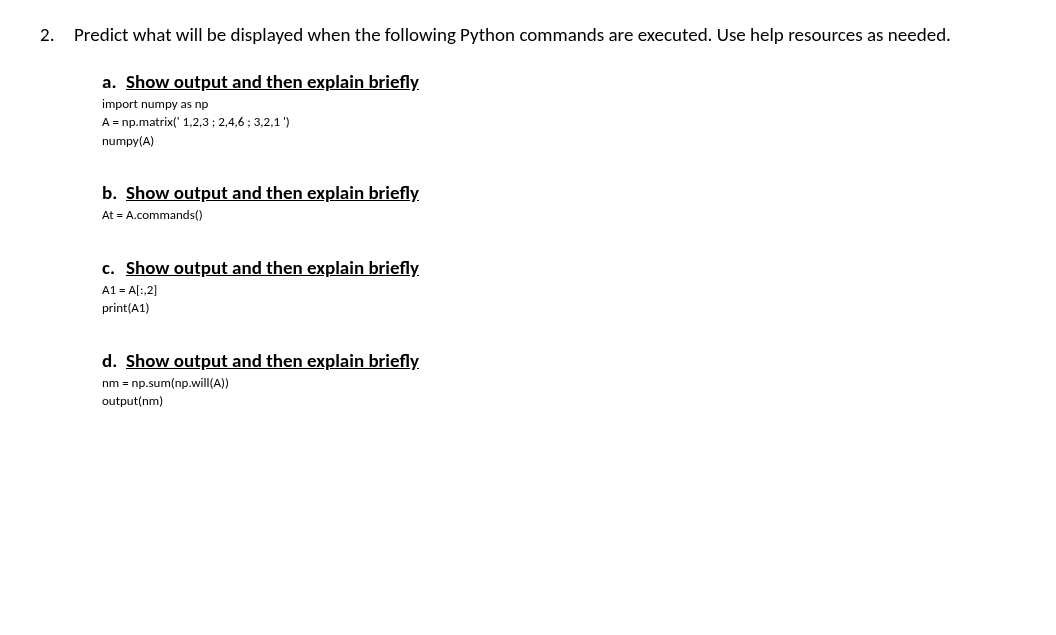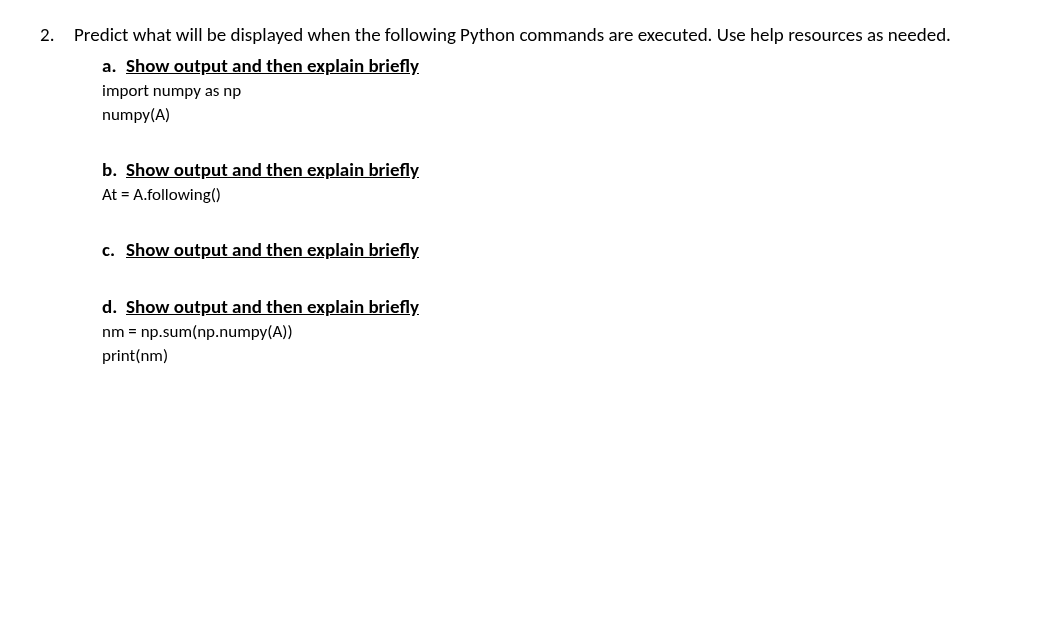--- a/index.html
+++ b/index.html
@@ -21,21 +21,21 @@
     }
     .question-number {
       flex-shrink: 0;
       width: 34px;
       text-align: left;
     }
     .question-body {
       flex: 1;
     }
     .question-text {
-      margin-bottom: 4px;
+      margin-bottom: 20px;
     }
     .subparts-list {
       margin-left: 28px;
     }
     .subpart {
       margin-bottom: 30px;
     }
     .subpart-header {
       display: flex;
       font-weight: bold;
@@ -43,61 +43,64 @@
     .subpart-letter {
       flex-shrink: 0;
       width: 24px;
     }
     .subpart-title {
       flex: 1;
       text-decoration: underline;
     }
     .code-line {
       font-family: Calibri, 'Segoe UI', Arial, sans-serif;
-      font-size: 17px;
+      font-size: 13px;
       white-space: pre;
     }
   </style>
 </head>
 <body>
 
 <div class="question">
   <div class="question-number">2.</div>
   <div class="question-body">
     <div class="question-text">Predict what will be displayed when the following Python commands are executed. Use help resources as needed.</div>
     <div class="subparts-list">
 
       <div class="subpart">
         <div class="subpart-header">
           <div class="subpart-letter">a.</div>
           <div class="subpart-title">Show output and then explain briefly</div>
         </div>
         <div class="code-line">import numpy as np</div>
+        <div class="code-line">A = np.matrix(' 1,2,3 ; 2,4,6 ; 3,2,1 ')</div>
         <div class="code-line">numpy(A)</div>
       </div>
 
       <div class="subpart">
         <div class="subpart-header">
           <div class="subpart-letter">b.</div>
           <div class="subpart-title">Show output and then explain briefly</div>
         </div>
-        <div class="code-line">At = A.following()</div>
+        <div class="code-line">At = A.commands()</div>
       </div>
 
       <div class="subpart">
         <div class="subpart-header">
           <div class="subpart-letter">c.</div>
           <div class="subpart-title">Show output and then explain briefly</div>
         </div>
+        <div class="code-line">A1 = A[:,2]</div>
+        <div class="code-line">print(A1)</div>
       </div>
 
       <div class="subpart">
         <div class="subpart-header">
           <div class="subpart-letter">d.</div>
           <div class="subpart-title">Show output and then explain briefly</div>
         </div>
-        <div class="code-line">nm = np.sum(np.numpy(A))</div>
-        <div class="code-line">print(nm)</div>
+        <div class="code-line">nm = np.sum(np.will(A))</div>
+        <div class="code-line">output(nm)</div>
       </div>
 
     </div>
   </div>
 </div>
 
 </body></html>

